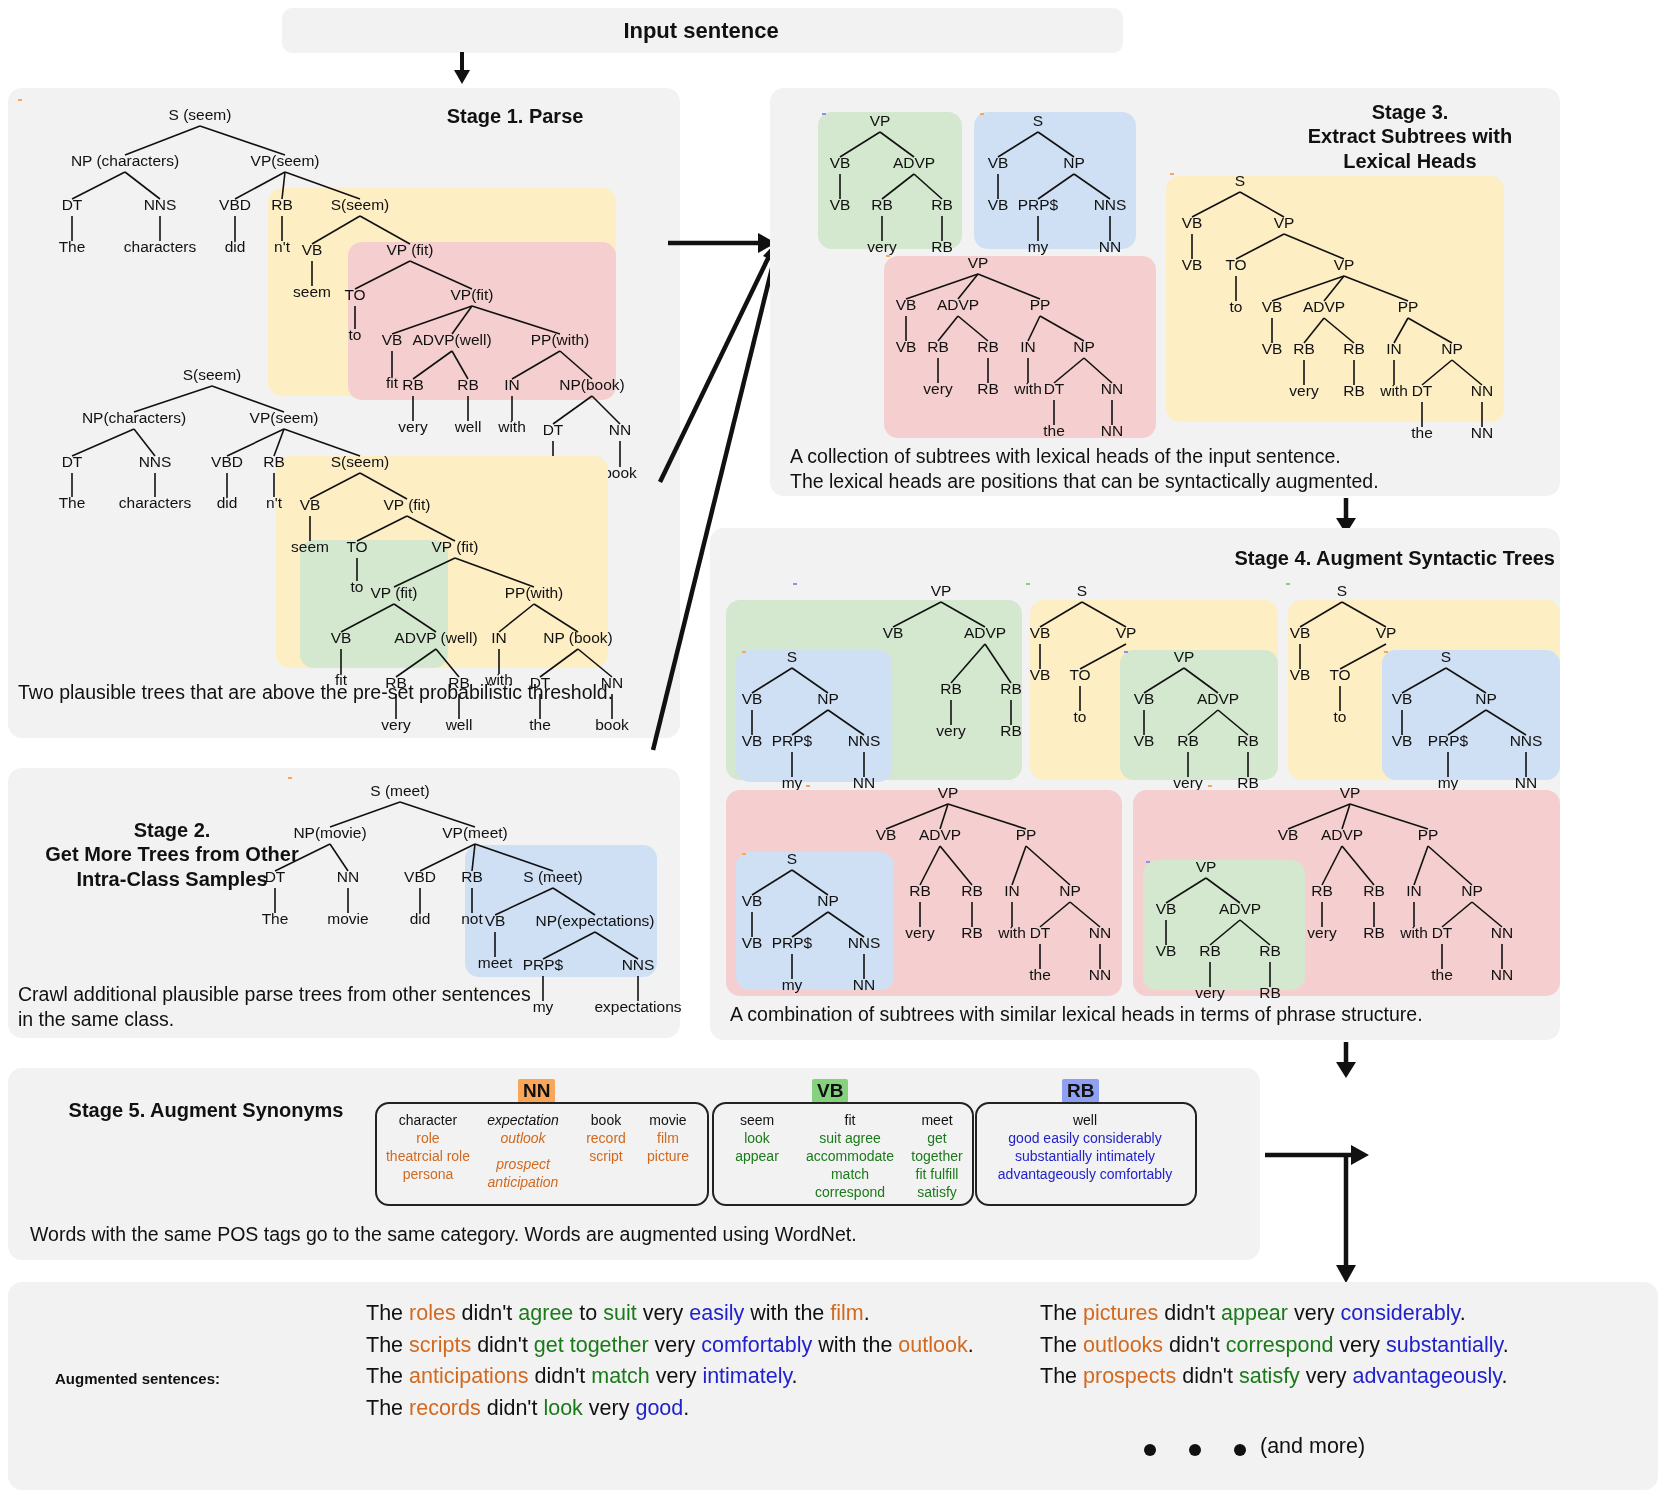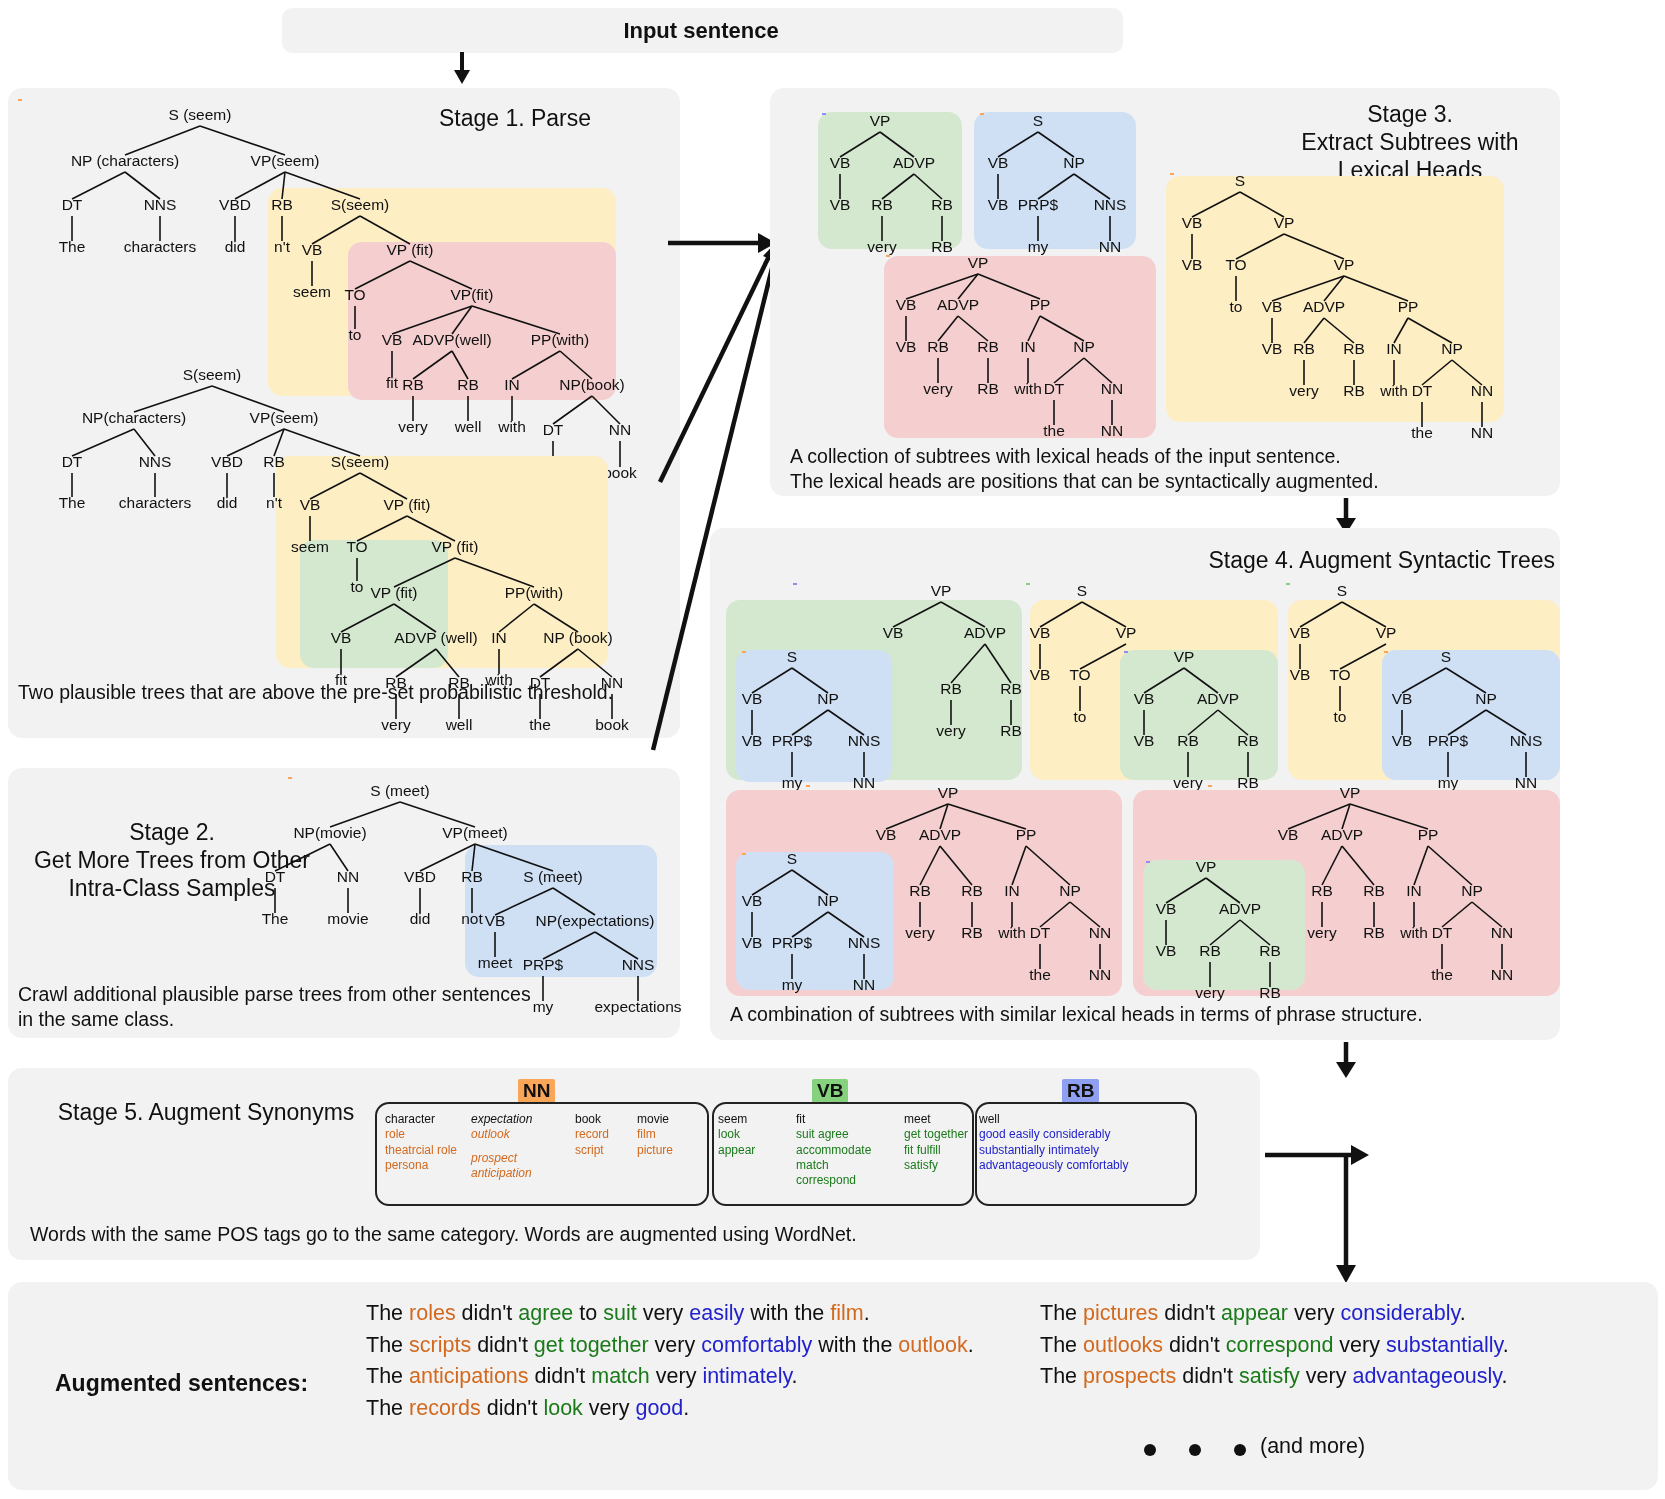--- a/index.html
+++ b/index.html
@@ -1,34 +1,34 @@
 <!DOCTYPE html>
 <html><head>
 <meta charset="utf-8">
 <style>
   html,body{margin:0;padding:0;background:#fff;}
   body{width:1665px;height:1499px;position:relative;
        font-family:"Liberation Sans",sans-serif;color:#111;}
   .panel{position:absolute;background:#f2f2f2;border-radius:14px;}
   .tbox{position:absolute;border-radius:14px;}
-  .ttl{position:absolute;font-weight:normal;font-size:23px;text-align:center;line-height:1.22;}
+  .ttl{position:absolute;font-weight:bold;font-size:20px;text-align:center;line-height:1.22;}
   .cap{position:absolute;font-size:19.5px;text-align:left;line-height:1.3;}
   svg{position:absolute;overflow:visible;}
   svg text{font-family:"Liberation Sans",sans-serif;fill:#111;}
   #inputbar{position:absolute;left:282px;top:8px;width:841px;height:45px;
       background:#f2f2f2;border-radius:10px;display:flex;align-items:center;
       justify-content:center;font-size:22px;}
   #inputbar b{margin-right:3px;}
   .syn-card{position:absolute;border:2.2px solid #222;border-radius:14px;background:#f2f2f2;}
   .syn-tag{position:absolute;font-weight:bold;font-size:19px;padding:1px 5px;border-radius:2px;}
-  .syn-col{position:absolute;text-align:left;font-size:12px;line-height:1.28;}
+  .syn-col{position:absolute;text-align:center;font-size:14px;line-height:1.28;}
   .syn-head{color:#111;}
   .sent{position:absolute;font-size:21.5px;line-height:1.47;white-space:pre;}
   .o{color:#d2691e;} .g{color:#1a7a1a;} .b{color:#2222cc;}
-  .lbl{position:absolute;font-weight:bold;font-size:23px;}
+  .lbl{position:absolute;font-weight:bold;font-size:15px;}
   .dots{position:absolute;font-size:21.5px;letter-spacing:0;}
 </style>
 </head>
 <body>
 
 <div id="inputbar">
   <b>Input sentence</b>
 </div>
 <svg style="left:448px;top:52px;" width="40" height="34">
   <line x1="14" y1="0" x2="14" y2="20" stroke="#111" stroke-width="4"></line>

